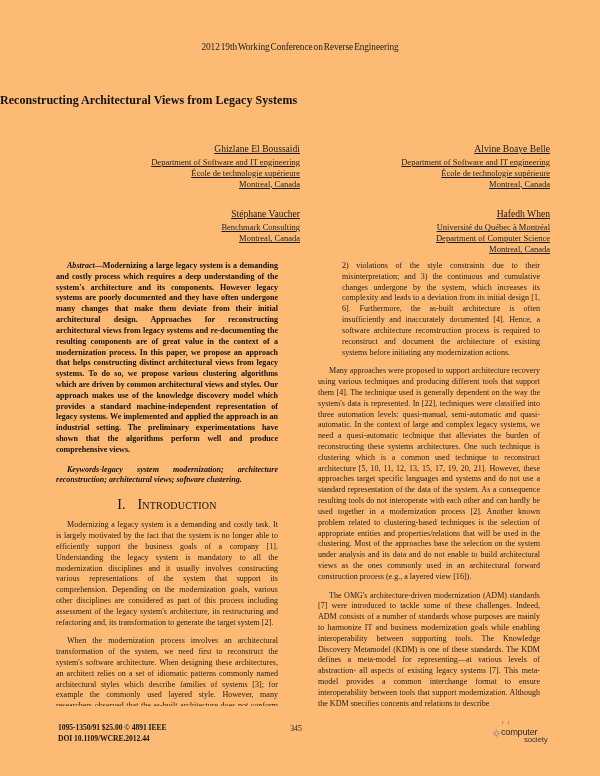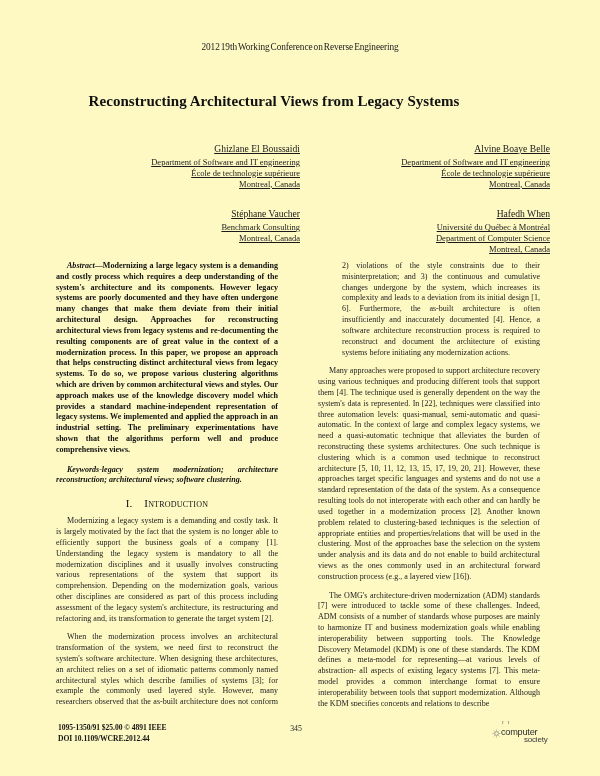--- a/index.html
+++ b/index.html
@@ -9,21 +9,21 @@
     background: #ffffff;
   }
   body {
     font-family: "Liberation Serif", serif;
     color: #1a1a1a;
   }
   #page {
     position: relative;
     width: 600px;
     height: 776px;
-    background: #fef9c3;
+    background: #fdba74;
     overflow: hidden;
     box-sizing: border-box;
   }
 
   
   .conf-header {
     position: absolute;
     top: 42px;
     left: 0;
     width: 600px;
@@ -33,22 +33,21 @@
     color: #222;
     word-spacing: -1.1px;
   }
 
   
   .paper-title {
     position: absolute;
     top: 93px;
     left: 0;
     width: 548px;
-    text-align: center;
-    font-size: 15px;
+    font-size: 12px;
     font-weight: bold;
     letter-spacing: 0.05px;
     color: #111;
   }
 
   
   .authors {
     position: absolute;
     top: 143px;
     left: 50px;
@@ -122,21 +121,21 @@
     font-size: 8.05px;
     line-height: 1.345;
     text-align: justify;
     font-style: italic;
     font-weight: bold;
     text-indent: 11px;
     color: #111;
   }
   h2.section-head {
     margin: 3px 0 7px 0;
-    font-size: 11px;
+    font-size: 14px;
     font-weight: normal;
     text-align: center;
     color: #111;
   }
   h2.section-head .num {
     margin-right: 12px;
   }
   h2.section-head .name {
     font-variant: small-caps;
     letter-spacing: 0.2px;

